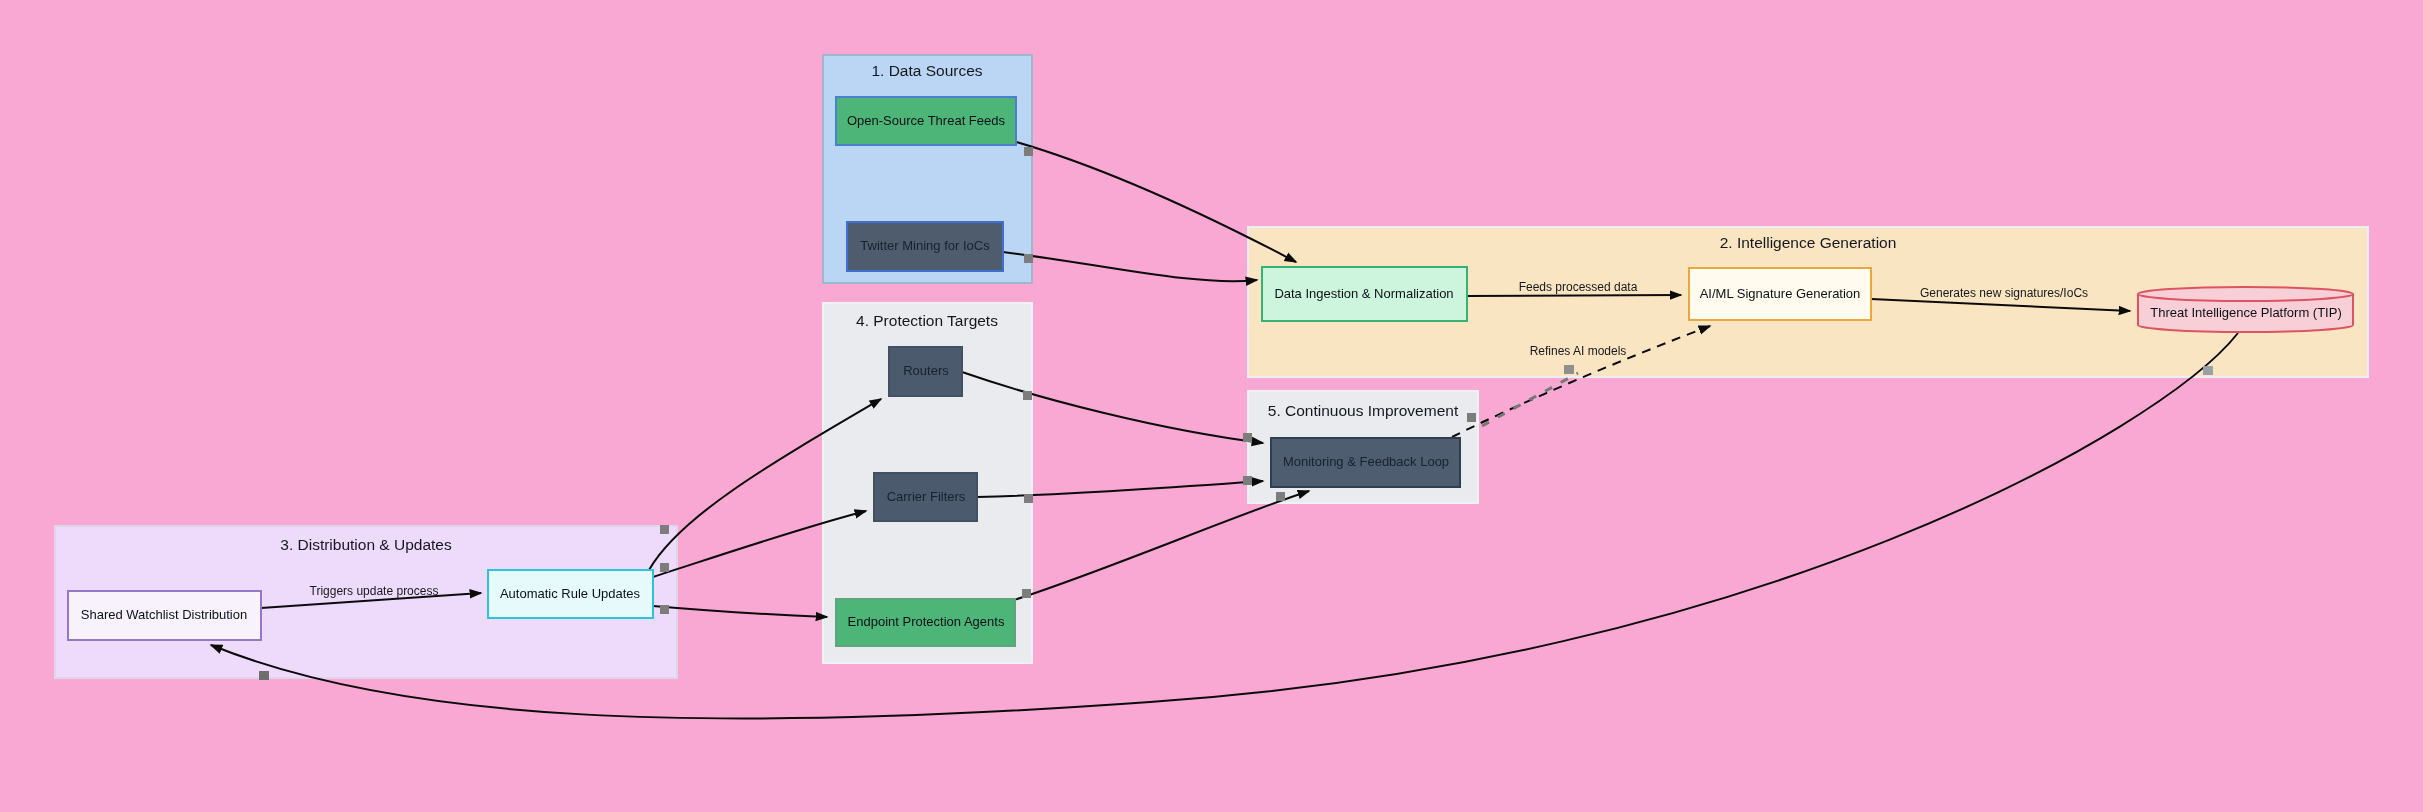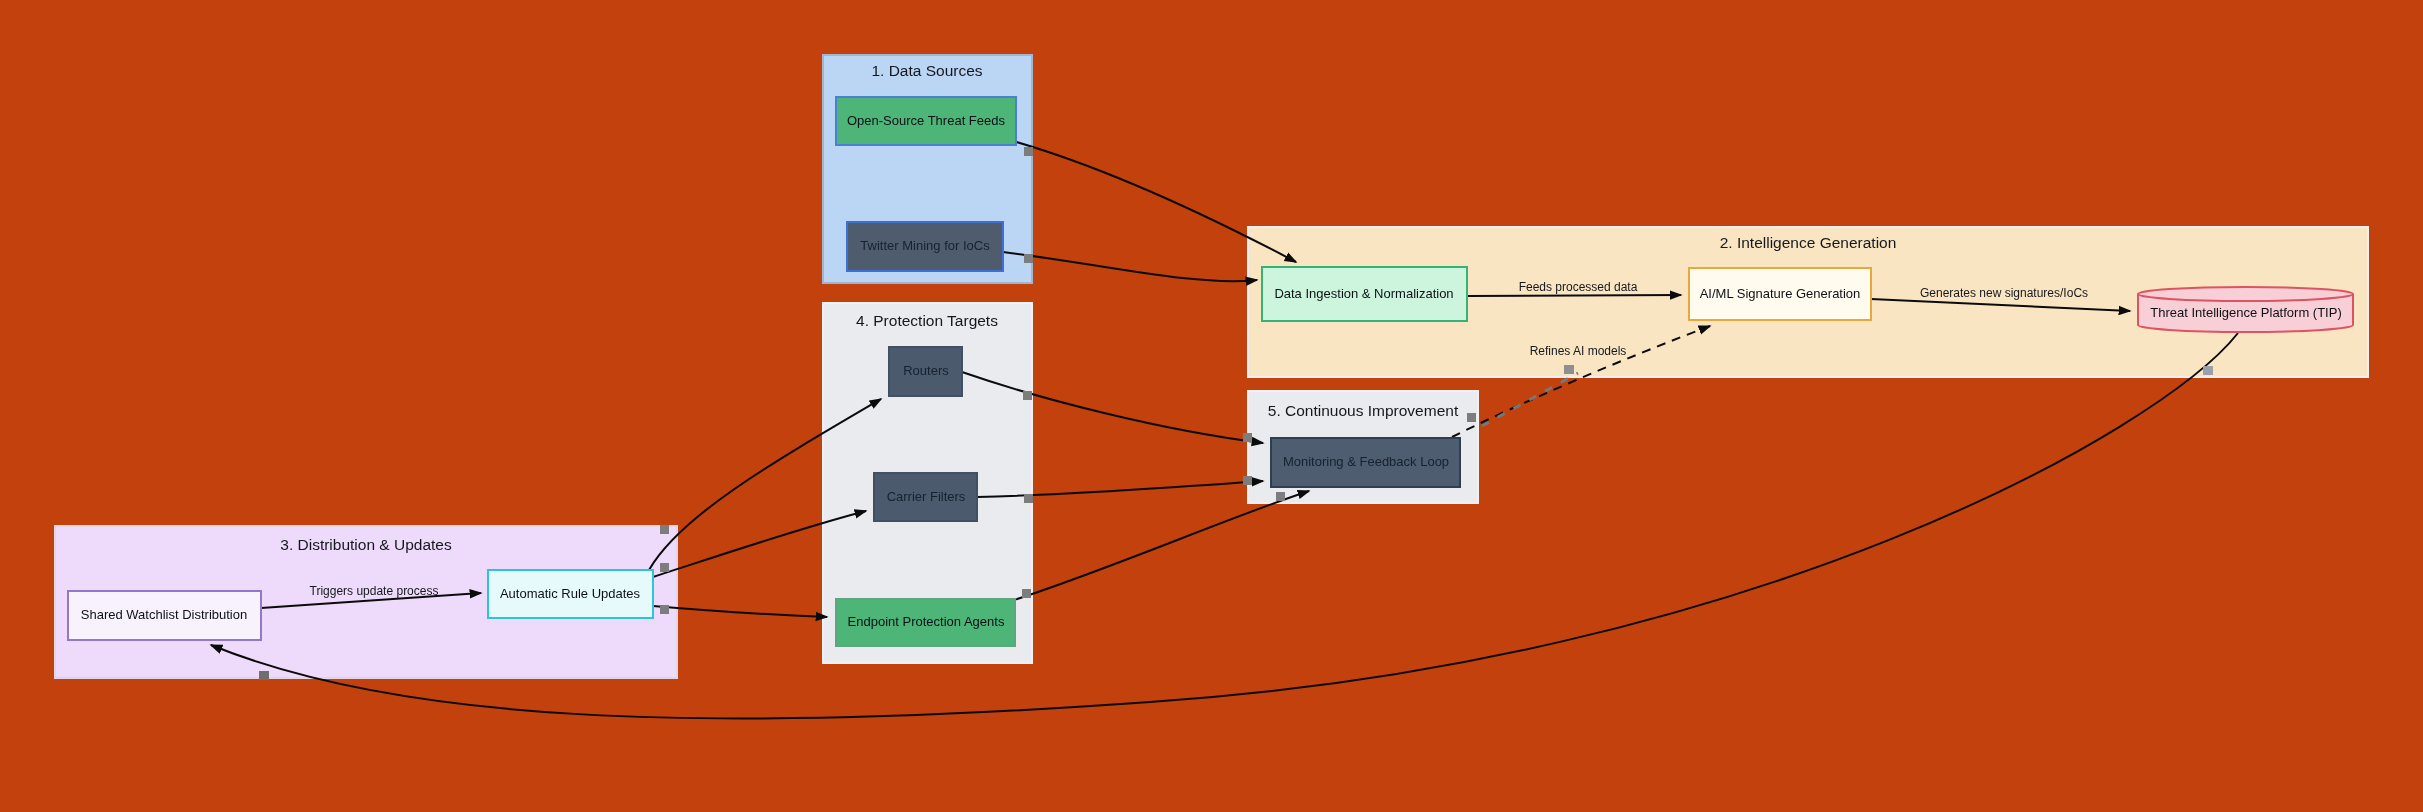--- a/index.html
+++ b/index.html
@@ -1,16 +1,16 @@
 <!DOCTYPE html>
 <html><head>
 <meta charset="utf-8">
 <style>
   html, body { margin: 0; padding: 0; background: #000; }
-  .stage { position: relative; width: 2423px; height: 812px; background: #c2410c; overflow: hidden; }
+  .stage { position: relative; width: 2423px; height: 812px; background: #f9a8d4; overflow: hidden; }
   svg { position: absolute; left: 0; top: 0; font-family: "Liberation Sans", sans-serif; }
   .cluster-title { font-size: 15.5px; fill: #14181d; }
   .node-label { font-size: 13px; fill: #0d1117; }
   .node-label-dark { font-size: 13px; fill: #16222f; }
   .edge-label { font-size: 12px; fill: #15181c; }
   text { dominant-baseline: middle; text-anchor: middle; }
   .edge { stroke: #0b0b0b; stroke-width: 2; fill: none; }
   .artifact { fill: #7d7d7d; }
 </style>
 </head>

